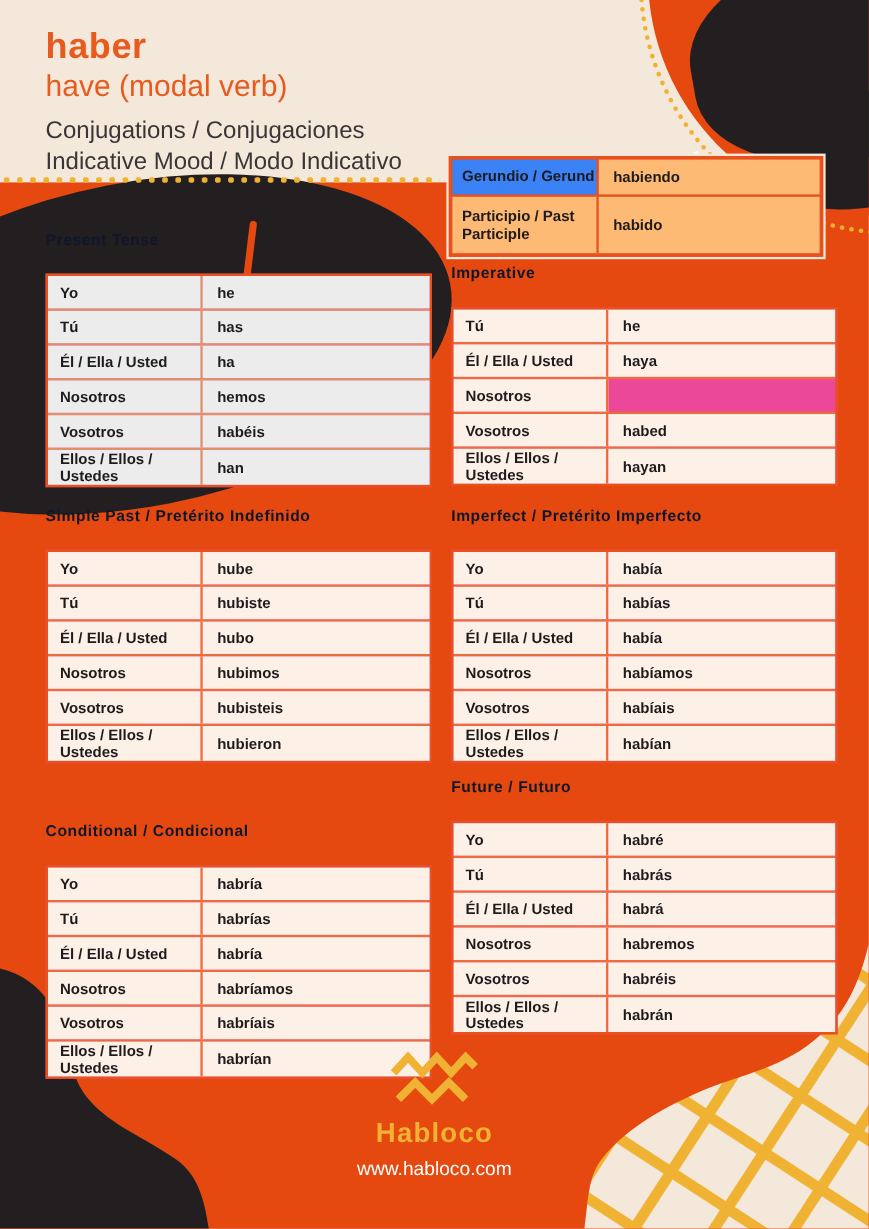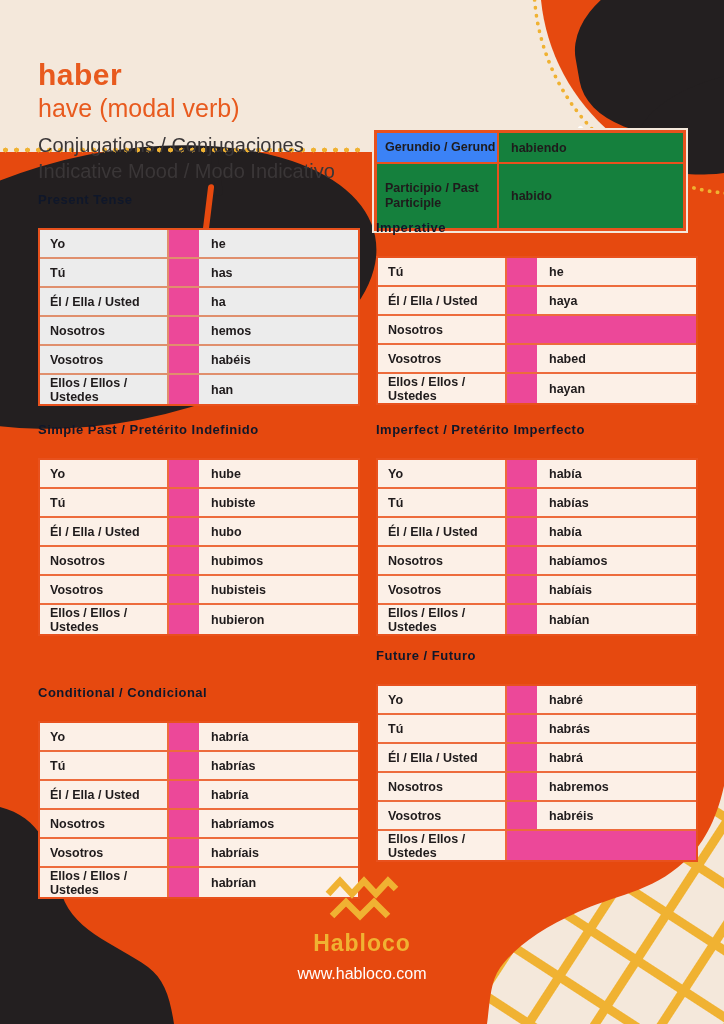--- a/index.html
+++ b/index.html
@@ -21,44 +21,44 @@
     position:absolute;left:0;top:147px;width:366px;height:6px;z-index:4;
     background-image:radial-gradient(circle, #F0B232 0 2.4px, rgba(0,0,0,0) 2.6px);
     background-size:11px 6px;background-repeat:repeat-x;
   }
   .white-dots{position:absolute;left:561px;top:141px;width:5px;height:5px;border-radius:50%;background:#FFFFFF;z-index:4;
     box-shadow:8px -7px 0 #FFFFFF, 17px -15px 0 #FFFFFF;}
   .blob-bottom-left{position:absolute;left:0;top:795px;z-index:2;}
   .blob-bottom-right{position:absolute;left:384px;top:724px;z-index:2;}
   
   .header-block{position:absolute;left:38px;top:22px;z-index:5;}
-  .verb-title{font-size:30px;font-weight:bold;color:#E85A1E;letter-spacing:.5px;line-height:34px;margin-top:36px;}
+  .verb-title{font-size:30px;font-weight:bold;color:#E85A1E;letter-spacing:.5px;line-height:34px;}
   .verb-translation{font-size:25px;color:#E85A1E;line-height:32px;}
   .subtitles{margin-top:8px;font-size:20px;color:#3A3637;line-height:26px;}
   
   .forms-table{
     position:absolute;left:374px;top:130px;width:312px;z-index:5;box-sizing:border-box;
     border:3px solid #E8511D;box-shadow:0 0 0 2px #F4E8DB;background:#E8511D;
   }
   .forms-table .trow{display:flex;height:31px;box-sizing:border-box;border-bottom:2px solid #E8511D;}
-  .forms-table .trow:last-child{border-bottom:none;height:64px;border-radius:15px;}
-  .forms-table .cell{background:#15803d;display:flex;align-items:center;box-sizing:border-box;
+  .forms-table .trow:last-child{border-bottom:none;height:47px;border-radius:15px;}
+  .forms-table .cell{background:#fdba74;display:flex;align-items:center;box-sizing:border-box;
     font-size:12.5px;font-weight:bold;color:#1F1B1C;}
   .forms-table .cell.label{width:122px;border-right:2px solid #E8511D;padding-left:8px;line-height:1.2;}
   .forms-table .cell.value{flex:1;padding-left:12px;}
   .forms-table .trow:first-child .cell.label{background:#3b82f6;}
   .section{position:absolute;width:322px;z-index:5;}
   .section-title{font-size:13px;font-weight:bold;color:#0f172a;letter-spacing:.5px;line-height:24px;margin-bottom:16px;}
   .ctable{border:2px solid #E8511D;box-sizing:border-box;background:#ec4899;}
   .ctable .trow{display:flex;height:29px;box-sizing:border-box;border-bottom:2px solid #ED6B3C;}
   .ctable .trow:last-child{border-bottom:none;}
   .ctable .cell{display:flex;align-items:center;box-sizing:border-box;background:#FCF0E7;
     font-size:12.5px;font-weight:bold;color:#1F1B1C;}
   .ctable .cell.label{width:129px;border-right:2px solid #ED6B3C;padding-left:10px;}
-  .ctable .cell.value{flex:1;padding-left:12px;margin-left:30px;}
+  .ctable .cell.value{flex:1;padding-left:12px;}
   .ctable.gray .cell{background:#ECECEC;}
   .ctable.gray .trow{border-color:#E08F6D;}
   .ctable.gray .cell.label{border-color:#E08F6D;}
   .pos-0{left:38px;top:188px;}
   .pos-1{left:376px;top:216px;}
   .pos-2{left:38px;top:418px;}
   .pos-3{left:376px;top:418px;}
   .pos-4{left:38px;top:681px;}
   .pos-5{left:376px;top:644px;}
   
@@ -280,20 +280,21 @@
         <div class="trow">
           <div class="cell label">Nosotros</div>
           <div class="cell value">habremos</div>
         </div>
         <div class="trow">
           <div class="cell label">Vosotros</div>
           <div class="cell value">habréis</div>
         </div>
         <div class="trow">
           <div class="cell label">Ellos / Ellos / Ustedes</div>
+          <div class="cell value">habrán</div>
         </div>
       </div>
   </div>
 
   <div class="footer">
     <svg width="76" height="46" viewBox="0 0 76 46" fill="none">
       <polyline points="4,18 16,5 28,18 40,5 52,18 64,5 72,13" stroke="#F0B232" stroke-width="6.5" fill="none"></polyline>
       <polyline points="8,40 22,26 36,40 50,26 64,40" stroke="#F0B232" stroke-width="6.5" fill="none"></polyline>
     </svg>
     <div class="brand">Habloco</div>

